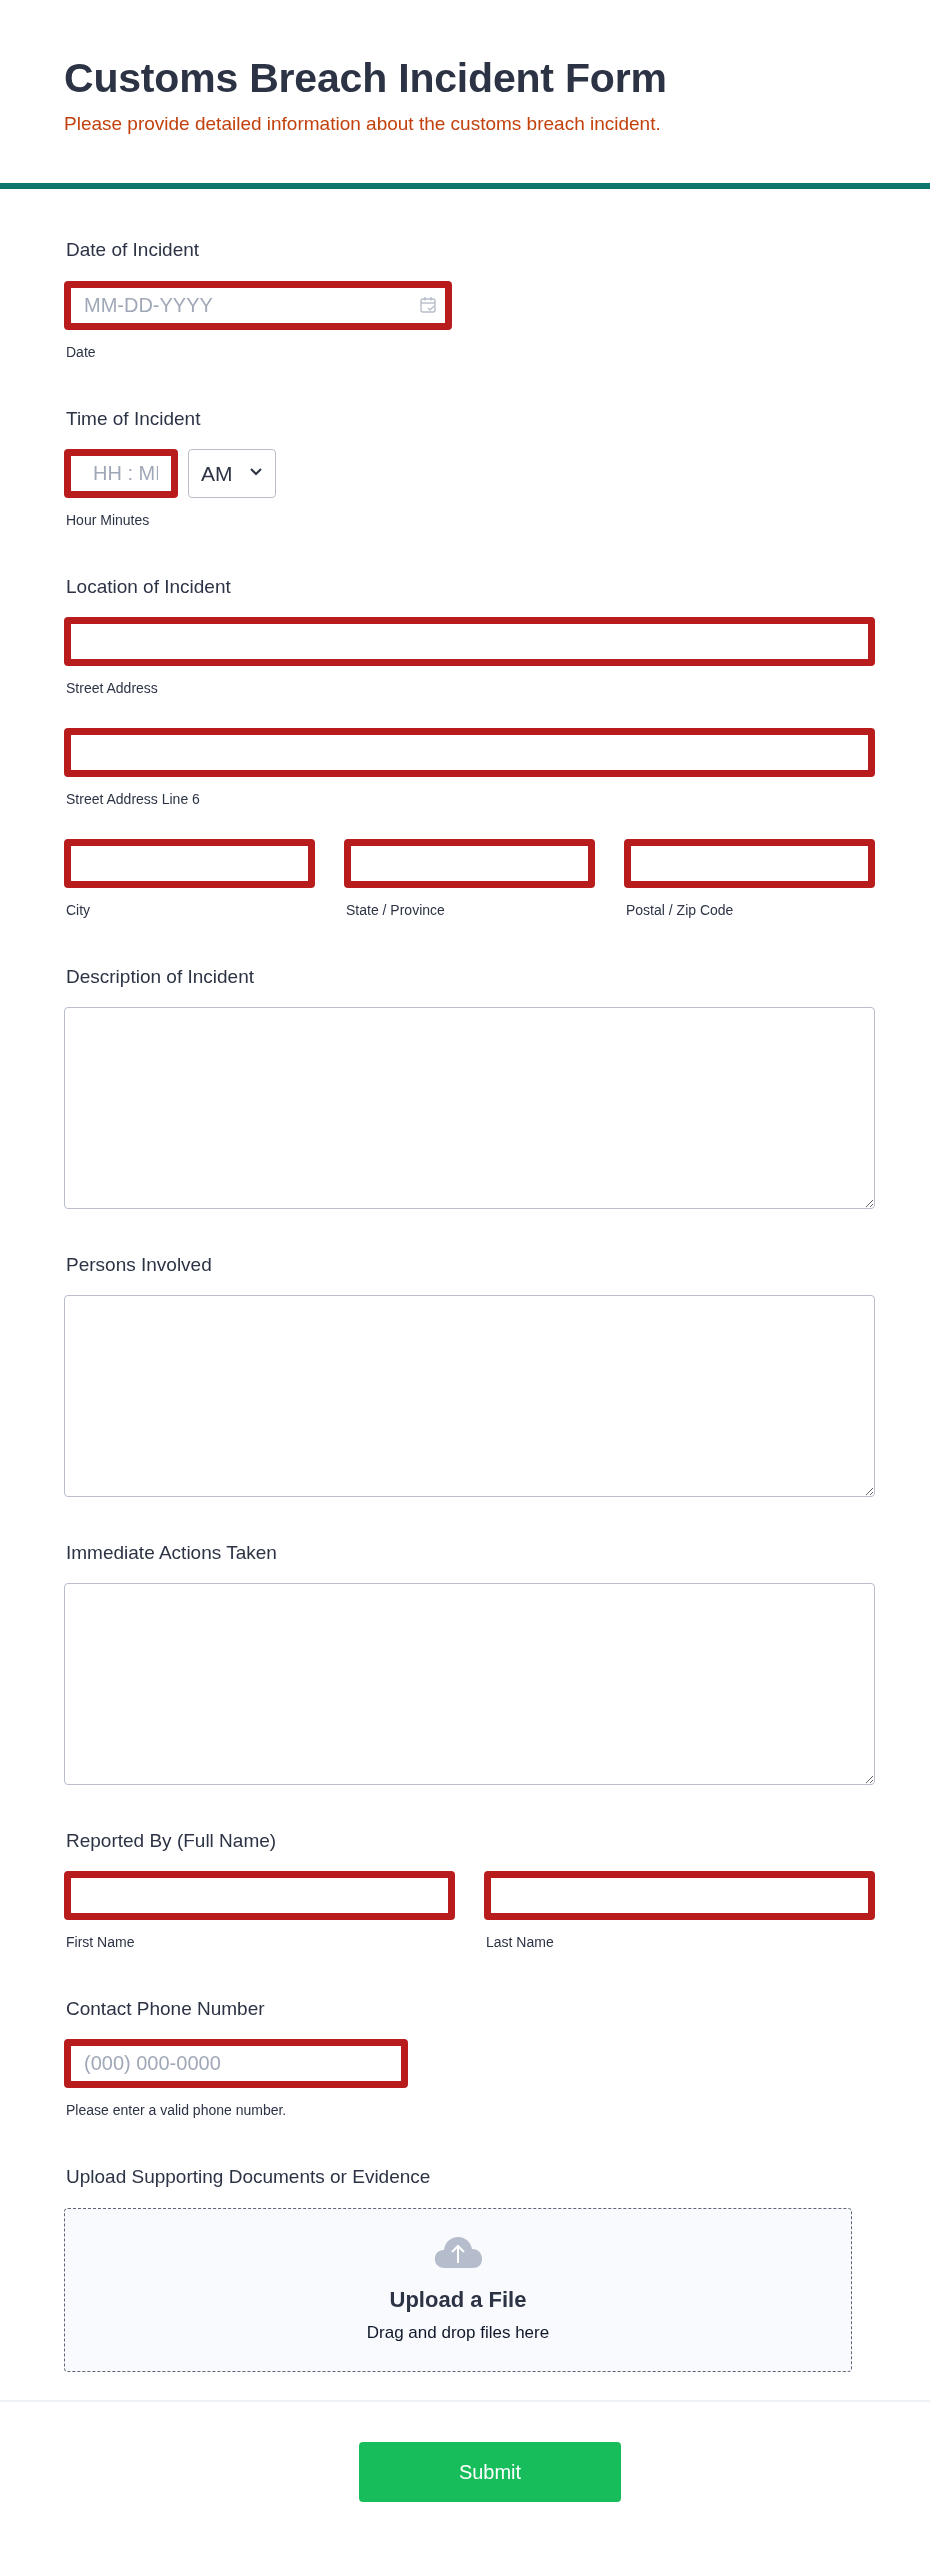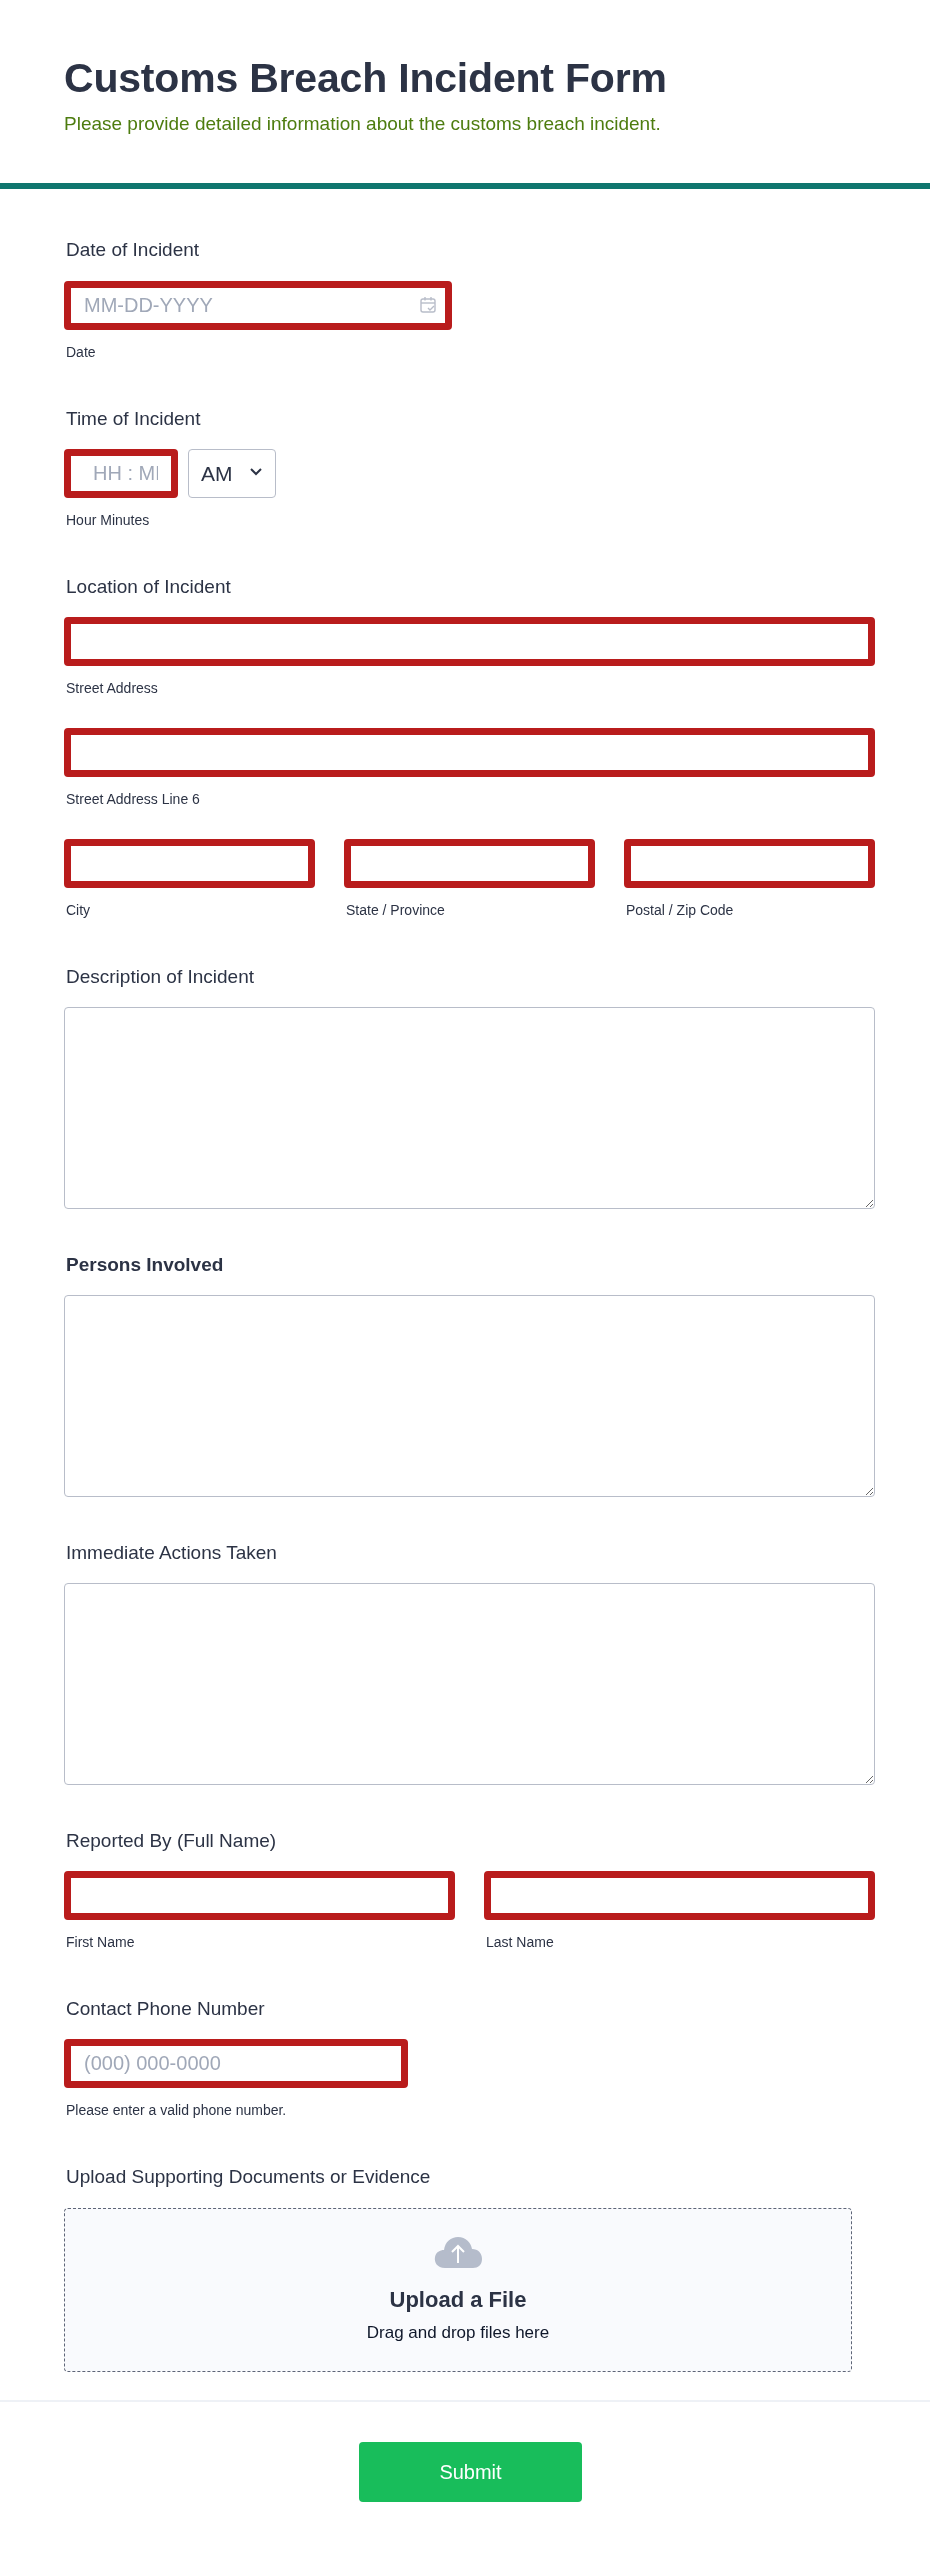--- a/index.html
+++ b/index.html
@@ -1,21 +1,21 @@
 <!DOCTYPE html>
 <html><head>
   <meta charset="utf-8">
   <style>
     * { box-sizing: border-box; margin: 0; padding: 0; }
     html, body { width: 930px; background: #ffffff; }
     body { font-family: "Liberation Sans", "DejaVu Sans", sans-serif; color: #2c3345; }
 
     .header { height: 189px; border-bottom: 6px solid #0f766e; padding: 54px 0 0 64px; position: relative; }
     .header h1 { font-size: 41px; font-weight: 700; color: #2c3345; letter-spacing: -0.2px; line-height: 48px; }
-    .header p { font-size: 19px; color: #4d7c0f; margin-top: 10px; line-height: 24px; }
+    .header p { font-size: 19px; color: #c2410c; margin-top: 10px; line-height: 24px; }
 
     .form-body { padding: 0 64px; position: relative; }
     .label { font-size: 19px; color: #2c3345; line-height: 24px; padding-left: 2px; }
     .sublabel { font-size: 14px; color: #2c3345; line-height: 18px; padding-left: 2px; }
 
     .input {
       display: block; position: absolute; height: 49px; border: 7px solid #b91c1c; border-radius: 4px;
       background: #fff; font-family: "Liberation Sans", sans-serif; font-size: 20px; color: #2c3345;
       padding: 0 13px; outline: none;
     }
@@ -36,21 +36,21 @@
     .upload {
       position: absolute; border: 1px dashed #5e6577; border-radius: 4px; background: #f9fafd;
       text-align: center;
     }
     .upload .cloud { position: absolute; left: 50%; transform: translateX(-50%); top: 26px; width: 50px; height: 34px; }
     .upload .u-title { position: absolute; left: 0; right: 0; top: 78px; font-size: 22px; font-weight: 700; color: #2c3345; }
     .upload .u-sub { position: absolute; left: 0; right: 0; top: 114px; font-size: 17px; color: #0f172a; }
 
     .footer { position: absolute; left: 0; top: 2400px; width: 930px; height: 149px; border-top: 2px solid #eef1f6; background: #fff; }
     .submit {
-      position: absolute; left: 359px; top: 40px; width: 223px; height: 60px; background: #18bd5b; color: #fff;
+      position: absolute; left: 359px; top: 40px; width: 262px; height: 60px; background: #18bd5b; color: #fff;
       border: none; border-radius: 4px; font-family: "Liberation Sans", sans-serif; font-size: 20px; cursor: pointer;
     }
   </style>
 </head>
 <body>
 
 <div class="header">
   <h1>Customs Breach Incident Form</h1>
   <p>Please provide detailed information about the customs breach incident.</p>
 </div>
@@ -88,21 +88,21 @@
   <input class="input" style="left: 64px; top: 650px; width: 251px;" type="text">
   <div class="abs sublabel" style="left:64px;top:712px;">City</div>
   <input class="input" style="left: 344px; top: 650px; width: 251px;" type="text">
   <div class="abs sublabel" style="left:344px;top:712px;">State / Province</div>
   <input class="input" style="left: 624px; top: 650px; width: 251px;" type="text">
   <div class="abs sublabel" style="left:624px;top:712px;">Postal / Zip Code</div>
 
   <div class="abs label" style="left:64px;top:776px;">Description of Incident</div>
   <textarea class="textarea" style="left: 64px; top: 818px; width: 811px; height: 202px;"></textarea>
 
-  <div class="abs label" style="left:64px;top:1064px;font-weight:bold;">Persons Involved</div>
+  <div class="abs label" style="left:64px;top:1064px;">Persons Involved</div>
   <textarea class="textarea" style="left: 64px; top: 1106px; width: 811px; height: 202px;"></textarea>
 
   <div class="abs label" style="left:64px;top:1352px;">Immediate Actions Taken</div>
   <textarea class="textarea" style="left: 64px; top: 1394px; width: 811px; height: 202px;"></textarea>
 
   <div class="abs label" style="left:64px;top:1640px;">Reported By (Full Name)</div>
   <input class="input" style="left: 64px; top: 1682px; width: 391px;" type="text">
   <div class="abs sublabel" style="left:64px;top:1744px;">First Name</div>
   <input class="input" style="left: 484px; top: 1682px; width: 391px;" type="text">
   <div class="abs sublabel" style="left:484px;top:1744px;">Last Name</div>

